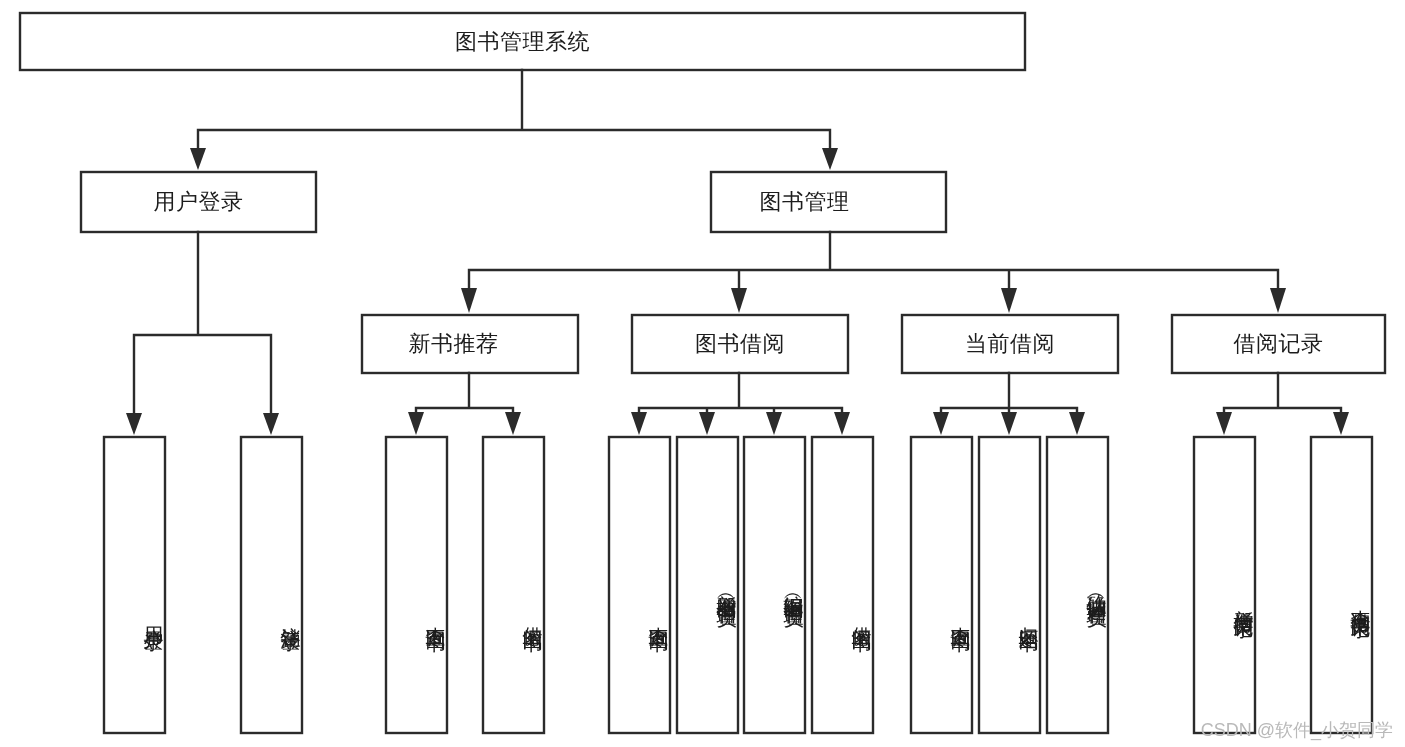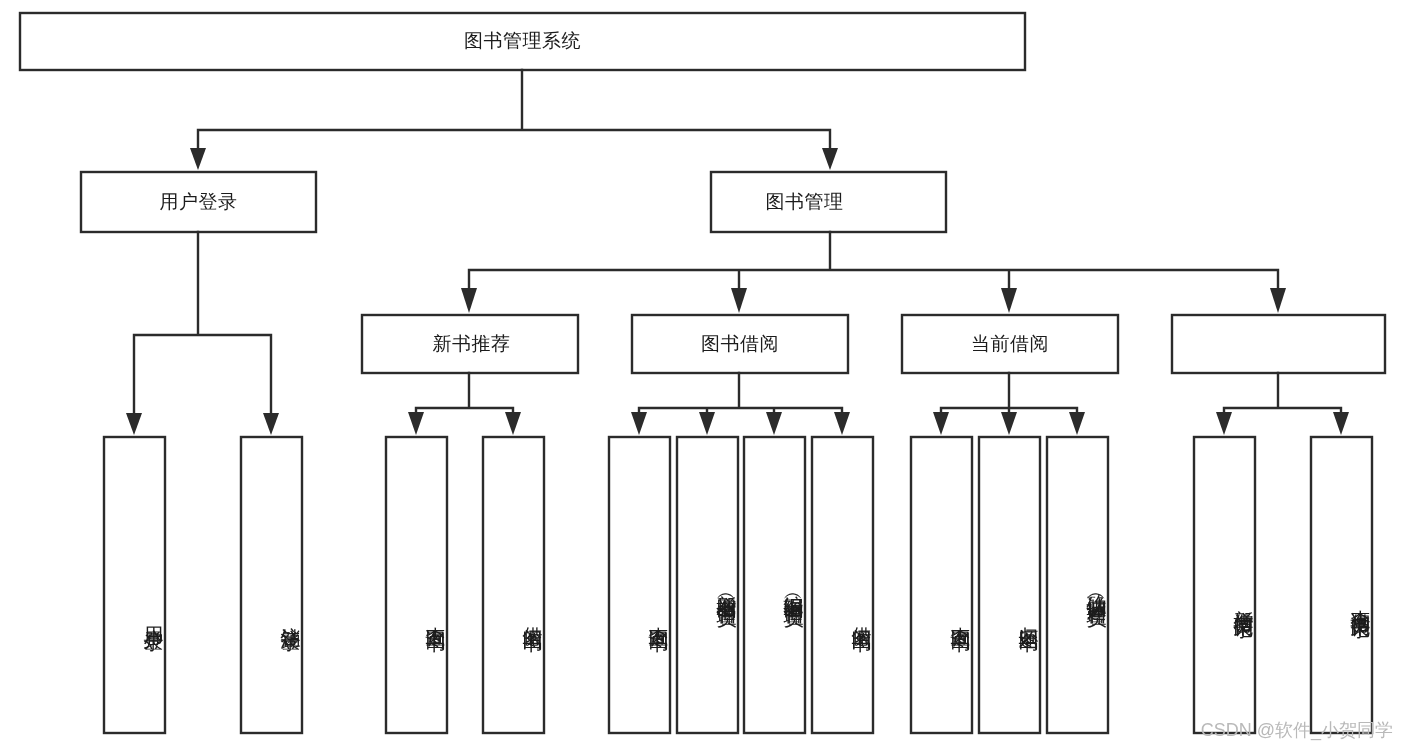--- a/index.html
+++ b/index.html
@@ -41,21 +41,21 @@
     fill: #2b2b2b;
     stroke: none;
   }
   .node-label {
     position: absolute;
     display: flex;
     align-items: center;
     justify-content: center;
     color: #1c1c1c;
     font-family: "Liberation Sans", "DejaVu Sans", sans-serif;
-    font-size: 19px;
+    font-size: 22px;
     line-height: 1.18;
     letter-spacing: 0.5px;
     white-space: nowrap;
     pointer-events: none;
   }
   .node-label.vertical {
     writing-mode: vertical-rl;
     text-orientation: upright;
     font-size: 20px;
     letter-spacing: 2px;
@@ -143,23 +143,24 @@
     <rect class="node-box" x="1194" y="437" width="61" height="296"></rect>
     <rect class="node-box" x="1311" y="437" width="61" height="296"></rect>
 
   </svg>
 
   <div class="node-label" style="left:20px; top:13px; width:1005px; height:57px;">图书管理系统</div>
 
   <div class="node-label" style="left:81px; top:172px; width:235px; height:60px;">用户登录</div>
   <div class="node-label" style="left:711px; top:172px; width:187px; height:60px;">图书管理</div>
 
-  <div class="node-label" style="left:360px; top:315px; width:223px; height:58px;">新书推荐</div>
+  <div class="node-label" style="left:342px; top:315px; width:223px; height:58px;">新书推荐</div>
   <div class="node-label" style="left:902px; top:315px; width:216px; height:58px;">当前借阅</div>
   <div class="node-label" style="left:632px; top:315px; width:216px; height:58px;">图书借阅</div>
+  <div class="node-label" style="left:1172px; top:315px; width:213px; height:58px;">借阅记录</div>
 
   <div class="node-label vertical" style="left:104px; top:490px; width:61px; height:243px;">用户登录</div>
   <div class="node-label vertical" style="left:241px; top:490px; width:61px; height:243px;">注销登录</div>
 
   <div class="node-label vertical" style="left:386px; top:490px; width:61px; height:243px;">查询图书</div>
   <div class="node-label vertical" style="left:483px; top:490px; width:61px; height:243px;">借阅图书</div>
 
   <div class="node-label vertical" style="left:609px; top:490px; width:61px; height:243px;">查询图书</div>
   <div class="node-label vertical" style="left:677px; top:437px; width:61px; height:296px;">新增图书（管理员）</div>
   <div class="node-label vertical" style="left:744px; top:437px; width:61px; height:296px;">编辑图书（管理员）</div>

